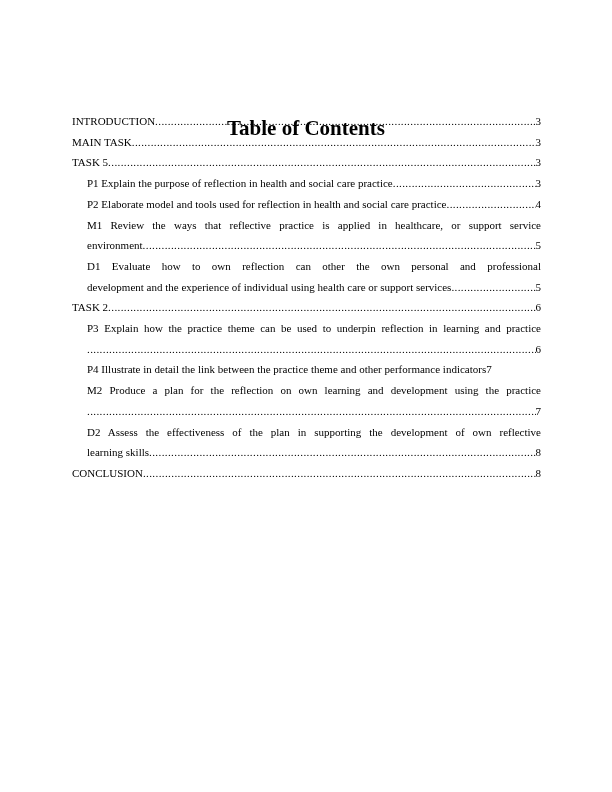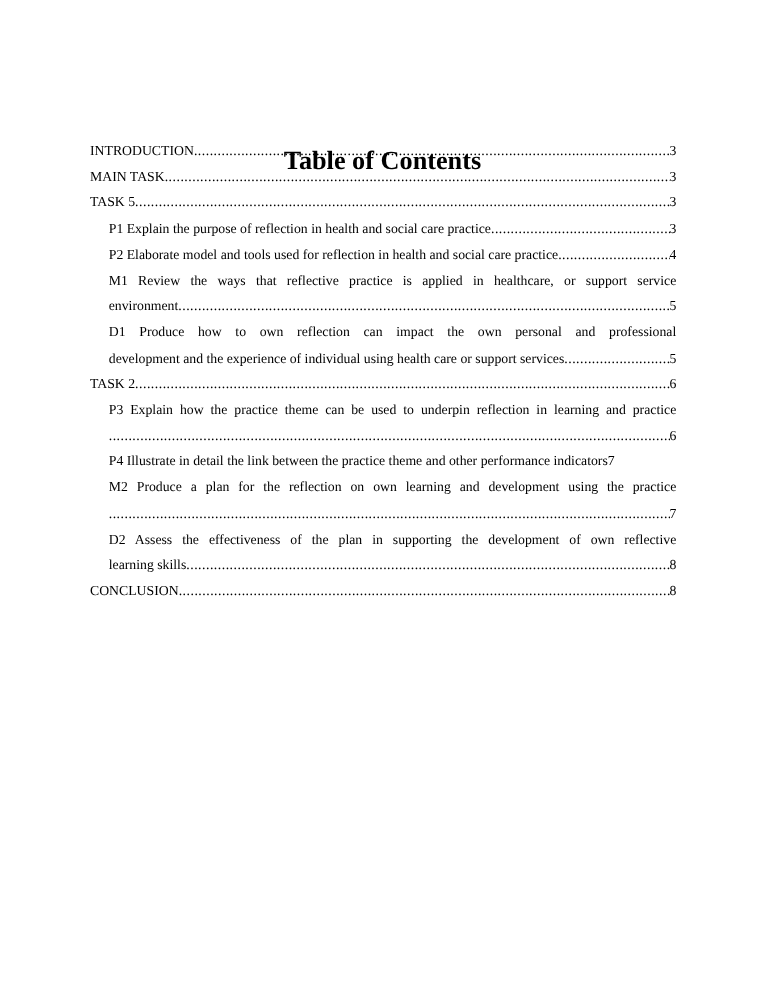--- a/index.html
+++ b/index.html
@@ -67,21 +67,21 @@
   <div class="entry sub">
     <div class="just">M1 Review the ways that reflective practice is applied in healthcare, or support service</div>
     <div class="row">
       <span class="label">environment</span>
       <span class="dots"></span>
       <span class="page">5</span>
     </div>
   </div>
 
   <div class="entry sub">
-    <div class="just">D1 Produce how to own reflection can impact the own personal and professional</div>
+    <div class="just">D1 Evaluate how to own reflection can other the own personal and professional</div>
     <div class="row">
       <span class="label">development and the experience of individual using health care or support services</span>
       <span class="dots"></span>
       <span class="page">5</span>
     </div>
   </div>
 
   <div class="entry">
     <div class="row">
       <span class="label">TASK 2</span>

